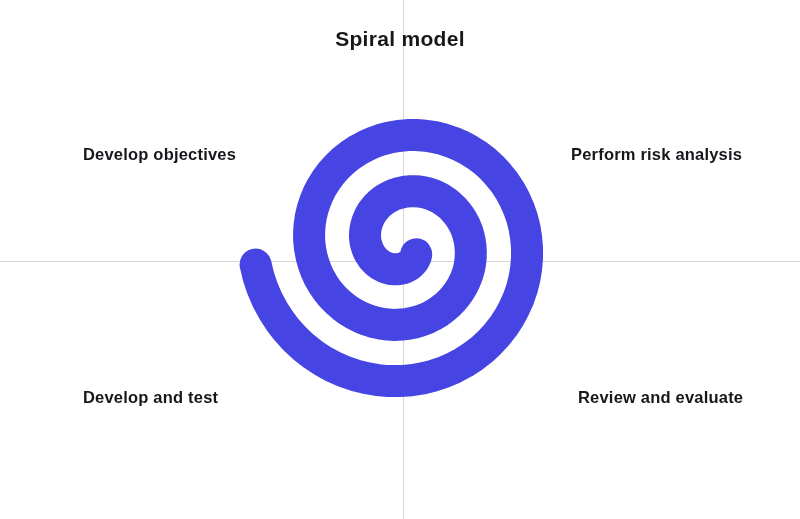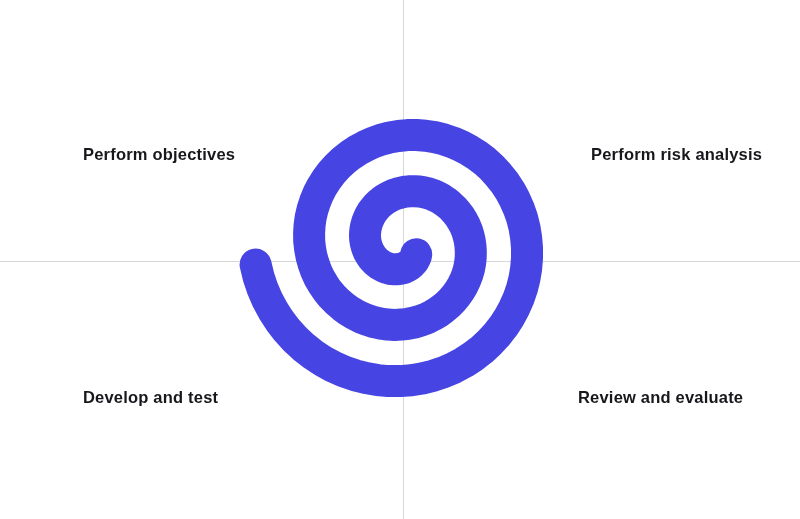--- a/index.html
+++ b/index.html
@@ -42,39 +42,40 @@
   .quadrant-label {
     position: absolute;
     font-size: 16.5px;
     font-weight: 700;
     letter-spacing: 0.2px;
     color: #17171c;
     white-space: nowrap;
     z-index: 3;
   }
   .quadrant-label.top-left     { left: 83px;  top: 145px; }
-  .quadrant-label.top-right    { left: 591px; top: 145px; }
+  .quadrant-label.top-right    { left: 571px; top: 145px; }
   .quadrant-label.bottom-left  { left: 83px;  top: 388px; }
   .quadrant-label.bottom-right { left: 578px; top: 388px; }
 </style>
 </head>
 <body>
 
 <div class="canvas">
 
   <div class="axis-line vertical" style="background: rgb(215, 215, 215);"></div>
 
   <div class="axis-line horizontal" style="background: rgb(215, 215, 215);"></div>
 
   <svg class="spiral-svg" viewBox="0 0 800 519" aria-hidden="true">
     <path id="spiral-path" fill="none" stroke-linecap="round" stroke-linejoin="round" d="M416.2 254.3 L415.9 255.8 L415.3 257.3 L414.6 258.8 L413.8 260.3 L412.7 261.7 L411.5 263.0 L410.1 264.3 L408.6 265.5 L406.9 266.5 L405.0 267.4 L403.1 268.2 L401.0 268.7 L398.8 269.1 L396.6 269.3 L394.2 269.3 L391.8 269.1 L389.4 268.7 L387.0 268.0 L384.6 267.1 L382.3 265.9 L380.0 264.5 L377.7 262.9 L375.6 261.1 L373.7 259.0 L371.8 256.7 L370.2 254.2 L368.7 251.6 L367.5 248.7 L366.5 245.7 L365.7 242.6 L365.2 239.4 L365.0 236.0 L365.1 232.6 L365.5 229.2 L366.2 225.7 L367.2 222.3 L368.5 218.9 L370.1 215.6 L372.0 212.3 L374.3 209.3 L376.8 206.3 L379.6 203.6 L382.7 201.0 L386.0 198.7 L389.6 196.7 L393.4 194.9 L397.4 193.5 L401.6 192.4 L405.9 191.6 L410.3 191.2 L414.8 191.2 L419.3 191.5 L423.8 192.3 L428.4 193.4 L432.8 194.9 L437.2 196.9 L441.5 199.2 L445.5 201.9 L449.4 205.0 L453.1 208.5 L456.5 212.3 L459.6 216.4 L462.4 220.8 L464.8 225.4 L466.9 230.4 L468.5 235.5 L469.7 240.8 L470.5 246.3 L470.8 251.9 L470.7 257.5 L470.1 263.2 L469.0 268.8 L467.4 274.4 L465.3 279.9 L462.7 285.3 L459.7 290.4 L456.2 295.4 L452.2 300.1 L447.9 304.5 L443.1 308.5 L438.0 312.2 L432.5 315.5 L426.8 318.3 L420.7 320.7 L414.4 322.5 L407.9 323.8 L401.3 324.6 L394.6 324.9 L387.8 324.6 L381.0 323.7 L374.2 322.2 L367.6 320.1 L361.0 317.5 L354.7 314.3 L348.6 310.6 L342.8 306.3 L337.3 301.5 L332.1 296.3 L327.4 290.6 L323.2 284.4 L319.4 277.9 L316.2 271.0 L313.6 263.8 L311.5 256.4 L310.1 248.8 L309.2 241.0 L309.1 233.1 L309.6 225.1 L310.7 217.2 L312.6 209.3 L315.1 201.6 L318.2 194.0 L322.0 186.7 L326.5 179.6 L331.5 172.9 L337.1 166.6 L343.3 160.8 L350.0 155.4 L357.2 150.6 L364.8 146.4 L372.7 142.8 L381.0 139.8 L389.6 137.5 L398.4 136.0 L407.4 135.1 L416.4 135.0 L425.5 135.7 L434.6 137.1 L443.6 139.3 L452.4 142.3 L461.0 146.0 L469.3 150.4 L477.3 155.5 L484.9 161.3 L492.0 167.8 L498.5 174.9 L504.6 182.5 L510.0 190.7 L514.7 199.4 L518.7 208.4 L522.0 217.8 L524.5 227.6 L526.1 237.5 L527.0 247.6 L527.0 257.9 L526.2 268.1 L524.5 278.3 L522.0 288.4 L518.6 298.3 L514.3 307.9 L509.3 317.3 L503.5 326.2 L496.9 334.6 L489.6 342.5 L481.6 349.9 L473.0 356.5 L463.8 362.5 L454.1 367.7 L443.9 372.1 L433.4 375.7 L422.5 378.4 L411.4 380.2 L400.1 381.1 L388.7 381.1 L377.3 380.1 L366.0 378.1 L354.8 375.2 L343.8 371.4 L333.1 366.6 L322.8 361.0 L313.0 354.5 L303.6 347.1 L294.9 339.0 L286.8 330.1 L279.5 320.5 L273.0 310.3 L267.2 299.5 L262.4 288.3 L258.5 276.6 L255.6 264.6" stroke="#4644E2" stroke-width="32"></path>
   </svg>
 
+  <h1 class="diagram-title" style="color: rgb(23, 23, 28);">Spiral model</h1>
 
-  <div class="quadrant-label top-left" style="color: rgb(23, 23, 28);">Perform objectives</div>
+  <div class="quadrant-label top-left" style="color: rgb(23, 23, 28);">Develop objectives</div>
 
   <div class="quadrant-label top-right" style="color: rgb(23, 23, 28);">Perform risk analysis</div>
 
   <div class="quadrant-label bottom-left" style="color: rgb(23, 23, 28);">Develop and test</div>
 
   <div class="quadrant-label bottom-right" style="color: rgb(23, 23, 28);">Review and evaluate</div>
 
 </div>
 
 </body></html>

